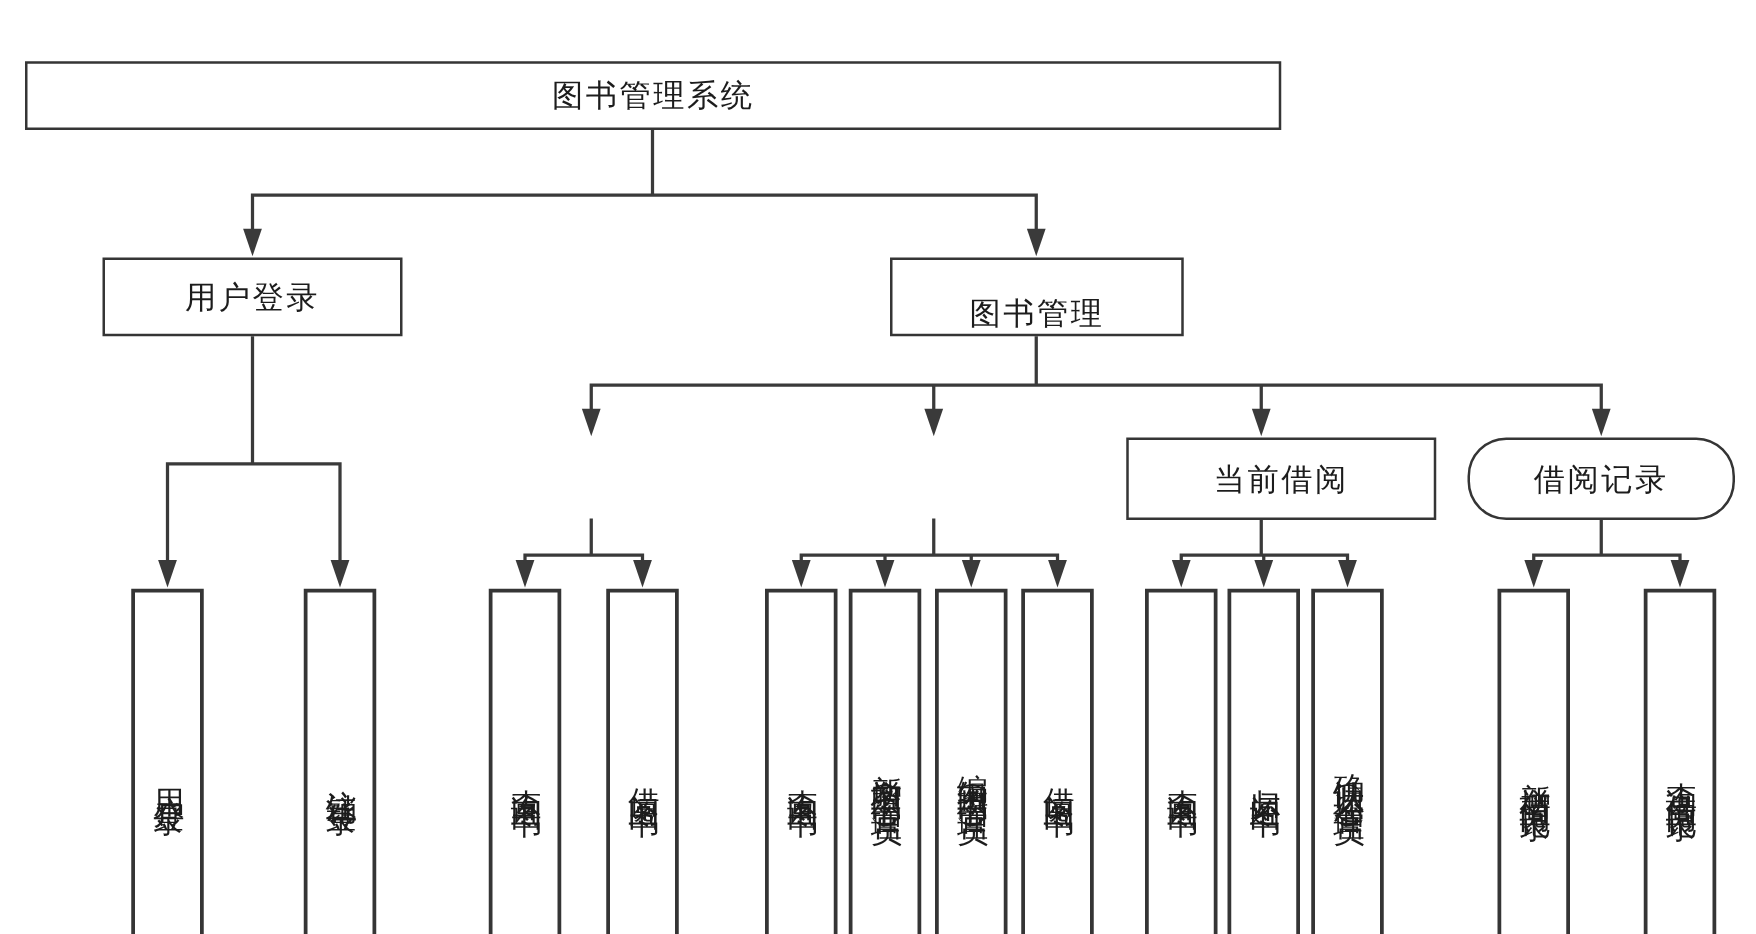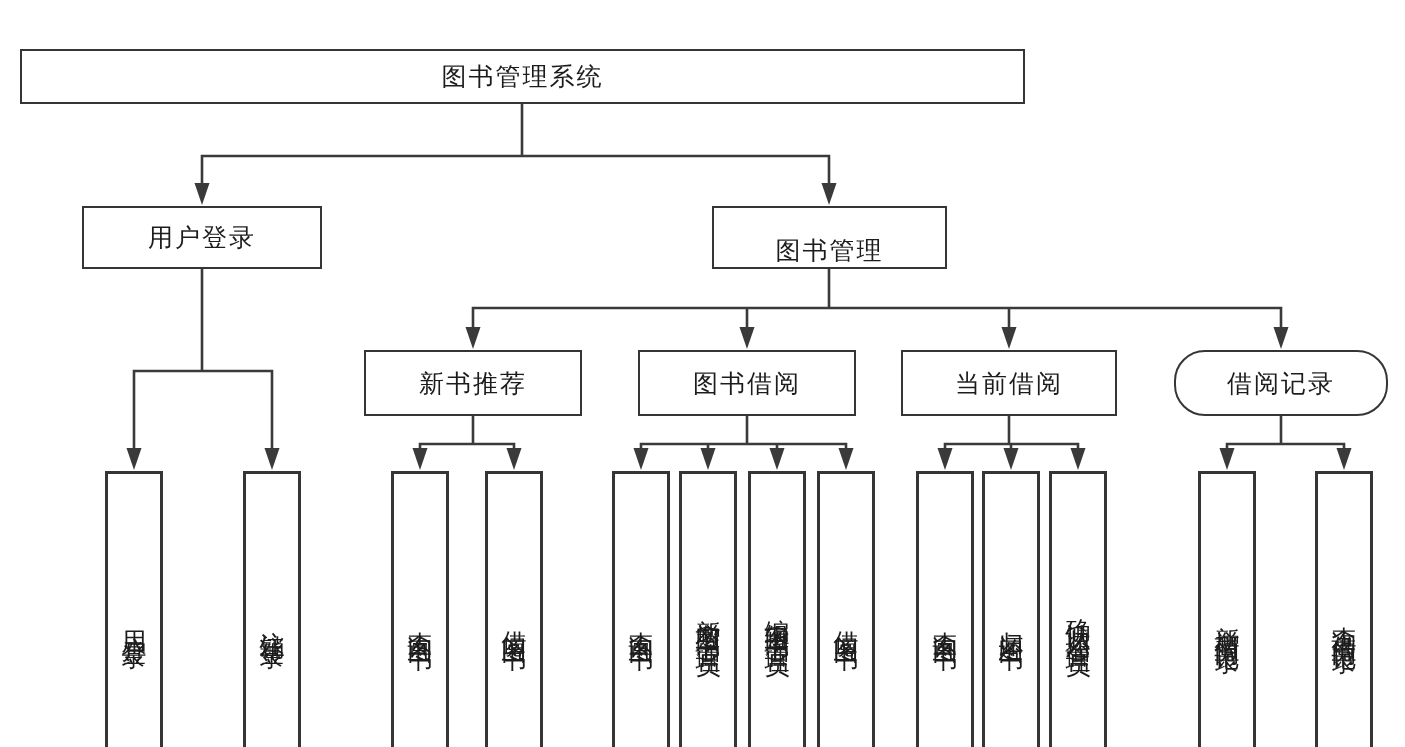--- a/index.html
+++ b/index.html
@@ -45,21 +45,21 @@
     line-height: 1;
     white-space: nowrap;
     color: #1c1c1c;
   }
   
   #n-root   { left: 20px;  top: 13px;  width: 1005px; height: 55px; }
   #n-login  { left: 82px;  top: 170px; width: 240px;  height: 63px; }
   #n-mgmt   { left: 712px; top: 170px; width: 235px;  height: 63px; align-items: flex-end; }
   #n-newrec { left: 364px; top: 314px; width: 218px;  height: 66px; }
   #n-borrow { left: 638px; top: 314px; width: 218px;  height: 66px; }
-  #n-curr   { left: 901px; top: 314px; width: 216px;  height: 66px; }
+  #n-curr   { left: 901px; top: 314px; width: 248px;  height: 66px; }
   #n-record { left: 1174px;top: 314px; width: 214px;  height: 66px; border-radius: 31px; }
   
   .leaf { top: 435px; width: 58px; height: 300px; }
   #l-a1 { left: 105px; }
   #l-a2 { left: 243px; }
   #l-b1 { left: 391px; }
   #l-b2 { left: 485px; }
   #l-c1 { left: 612px; }
   #l-c2 { left: 679px; }
   #l-c3 { left: 748px; }
@@ -137,26 +137,20 @@
     <span class="lbl">图书管理系统</span>
   </div>
 
   <div class="node hbox" id="n-login">
     <span class="lbl">用户登录</span>
   </div>
   <div class="node hbox" id="n-mgmt">
     <span class="lbl">图书管理</span>
   </div>
 
-  <div class="node hbox" id="n-newrec">
-    <span class="lbl">新书推荐</span>
-  </div>
-  <div class="node hbox" id="n-borrow">
-    <span class="lbl">图书借阅</span>
-  </div>
   <div class="node hbox" id="n-curr">
     <span class="lbl">当前借阅</span>
   </div>
   <div class="node hbox" id="n-record">
     <span class="lbl">借阅记录</span>
   </div>
 
   <div class="node vbox leaf" id="l-a1">
     <span class="lbl">用户登录</span>
   </div>

